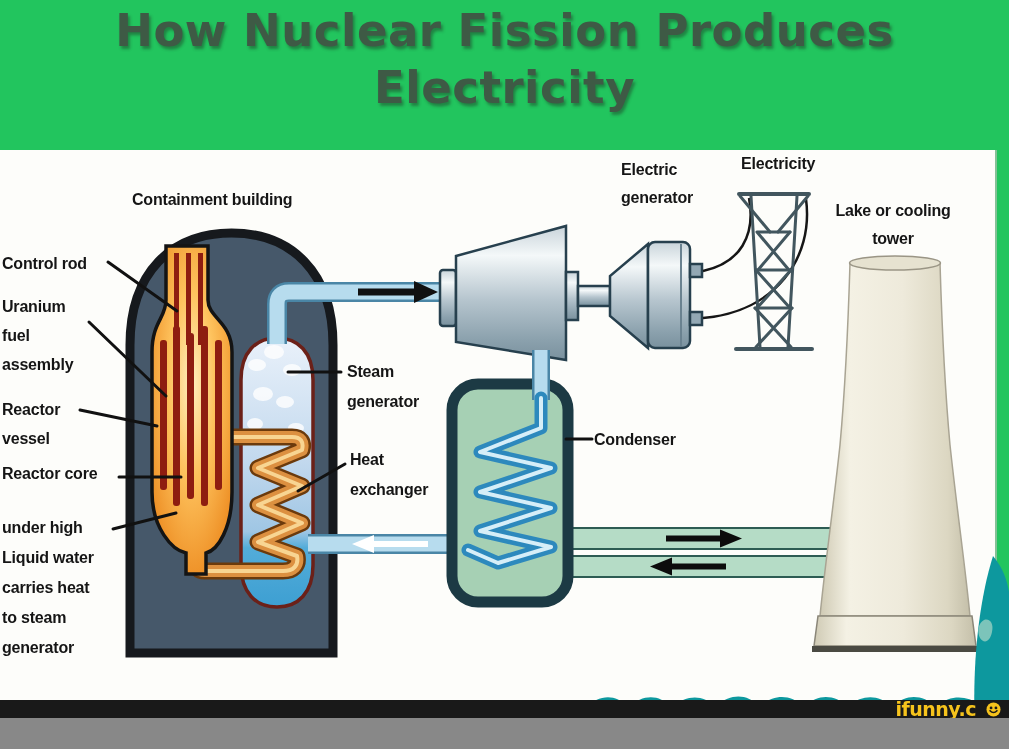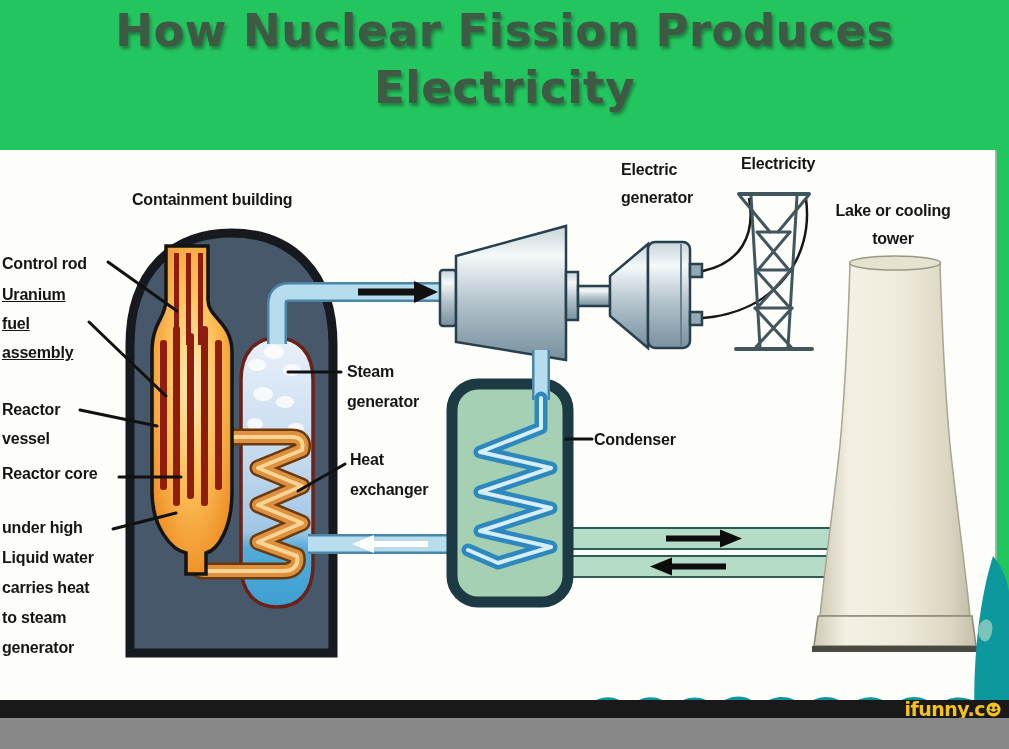--- a/index.html
+++ b/index.html
@@ -9,21 +9,21 @@
          font-family:"DejaVu Sans",sans-serif;font-weight:bold;font-size:45px;
          line-height:57px;color:#3e5a45;letter-spacing:.5px;
          text-shadow:2px 3px 3px rgba(30,50,35,.45);}
   svg.diagram{position:absolute;left:0;top:0;}
   .lbl{position:absolute;font-weight:bold;font-size:16px;color:#151515;
        line-height:29px;letter-spacing:-.2px;white-space:nowrap;}
   .lbl.small-lh{line-height:30px;}
   .lbl.center{text-align:center;}
   .bottom-bar{position:absolute;left:0;bottom:0;width:1009px;height:18px;
               background:#191919;display:flex;justify-content:flex-end;align-items:center;}
-  .watermark{display:flex;align-items:center;gap:1px;margin-right:8px;
+  .watermark{display:flex;align-items:center;gap:10px;margin-right:8px;
              font-family:"DejaVu Sans",sans-serif;font-weight:bold;font-size:19px;
              color:#f6c31c;letter-spacing:-.5px;line-height:18px;}
   .watermark svg{display:block;margin-top:1px;}
 </style>
 </head>
 <body>
 
 <div class="stage">
 
   <div class="title">
@@ -226,21 +226,21 @@
 
   <div class="lbl" style="left:741px;top:149px;">Electricity</div>
 
   <div class="lbl" style="left:2px;top:249px;">Control rod</div>
 
   <div class="lbl center" style="left:818px;top:197px;width:150px;line-height:28px;">
     <div>Lake or cooling</div>
     <div>tower</div>
   </div>
 
-  <div class="lbl" style="left:2px;top:280px;text-decoration:underline;">
+  <div class="lbl" style="left:2px;top:292px;">
     <div>Uranium</div>
     <div>fuel</div>
     <div>assembly</div>
   </div>
 
   <div class="lbl" style="left:2px;top:395px;">
     <div>Reactor</div>
     <div>vessel</div>
   </div>
 

